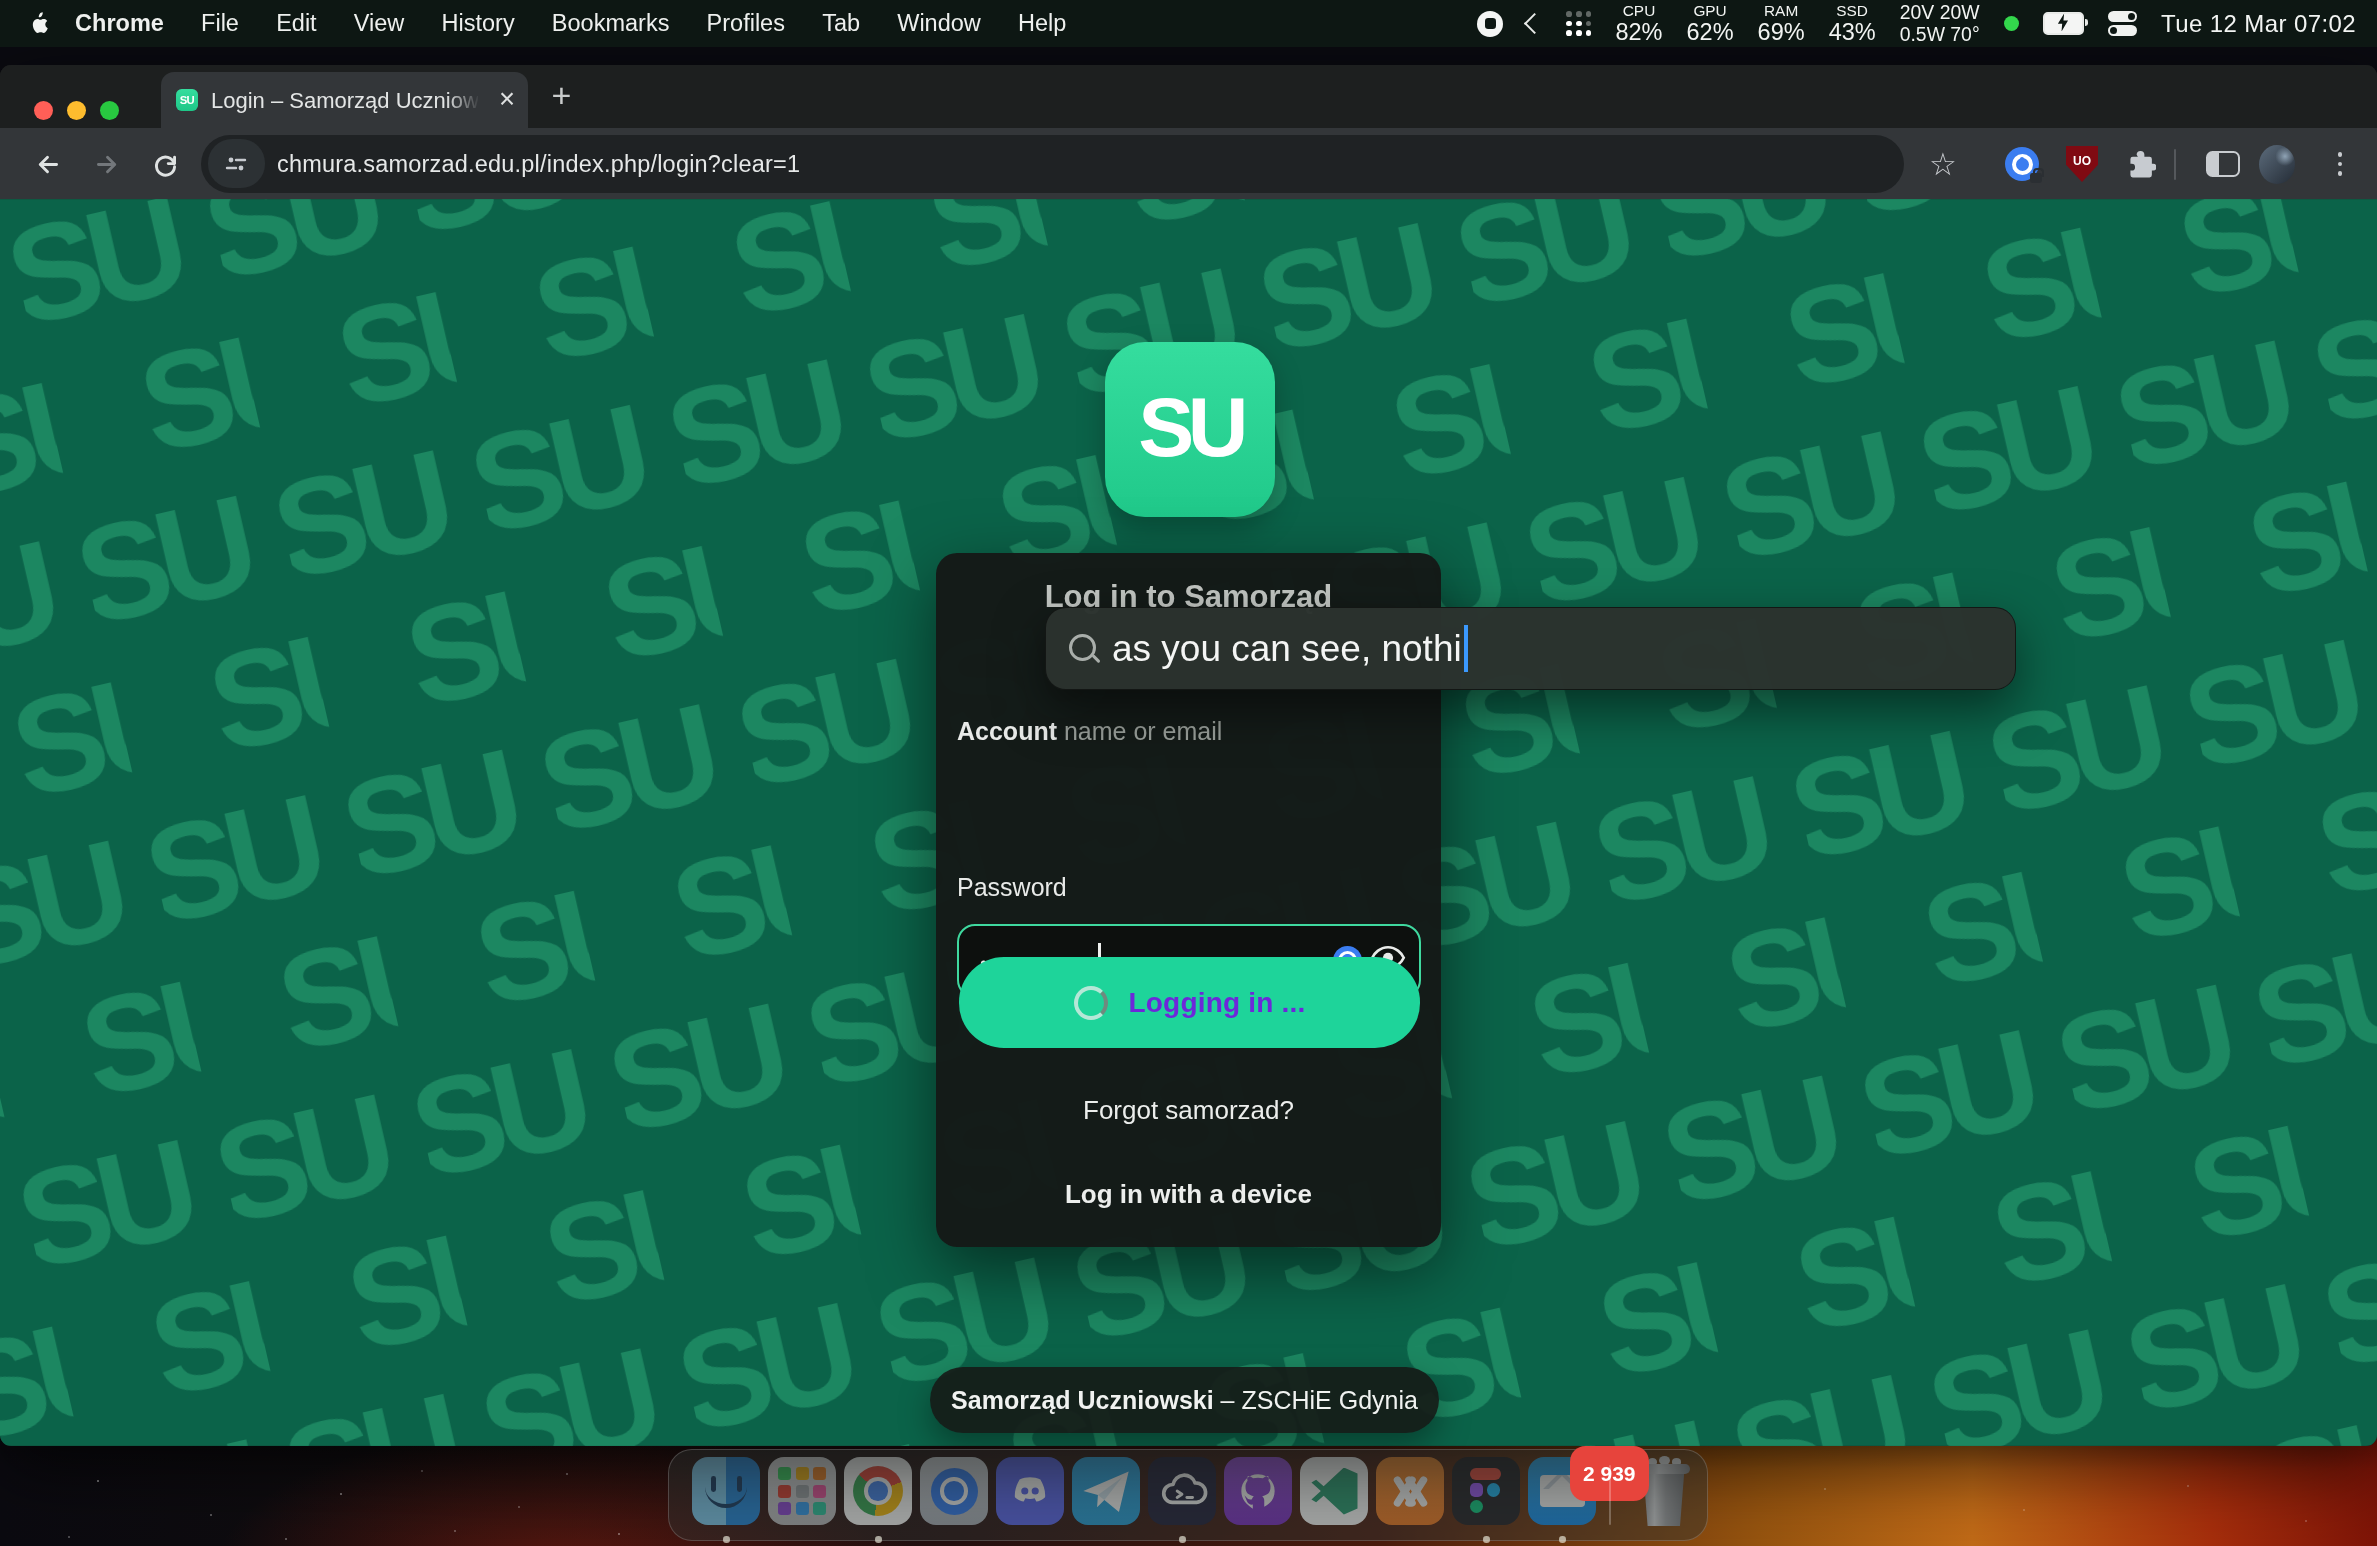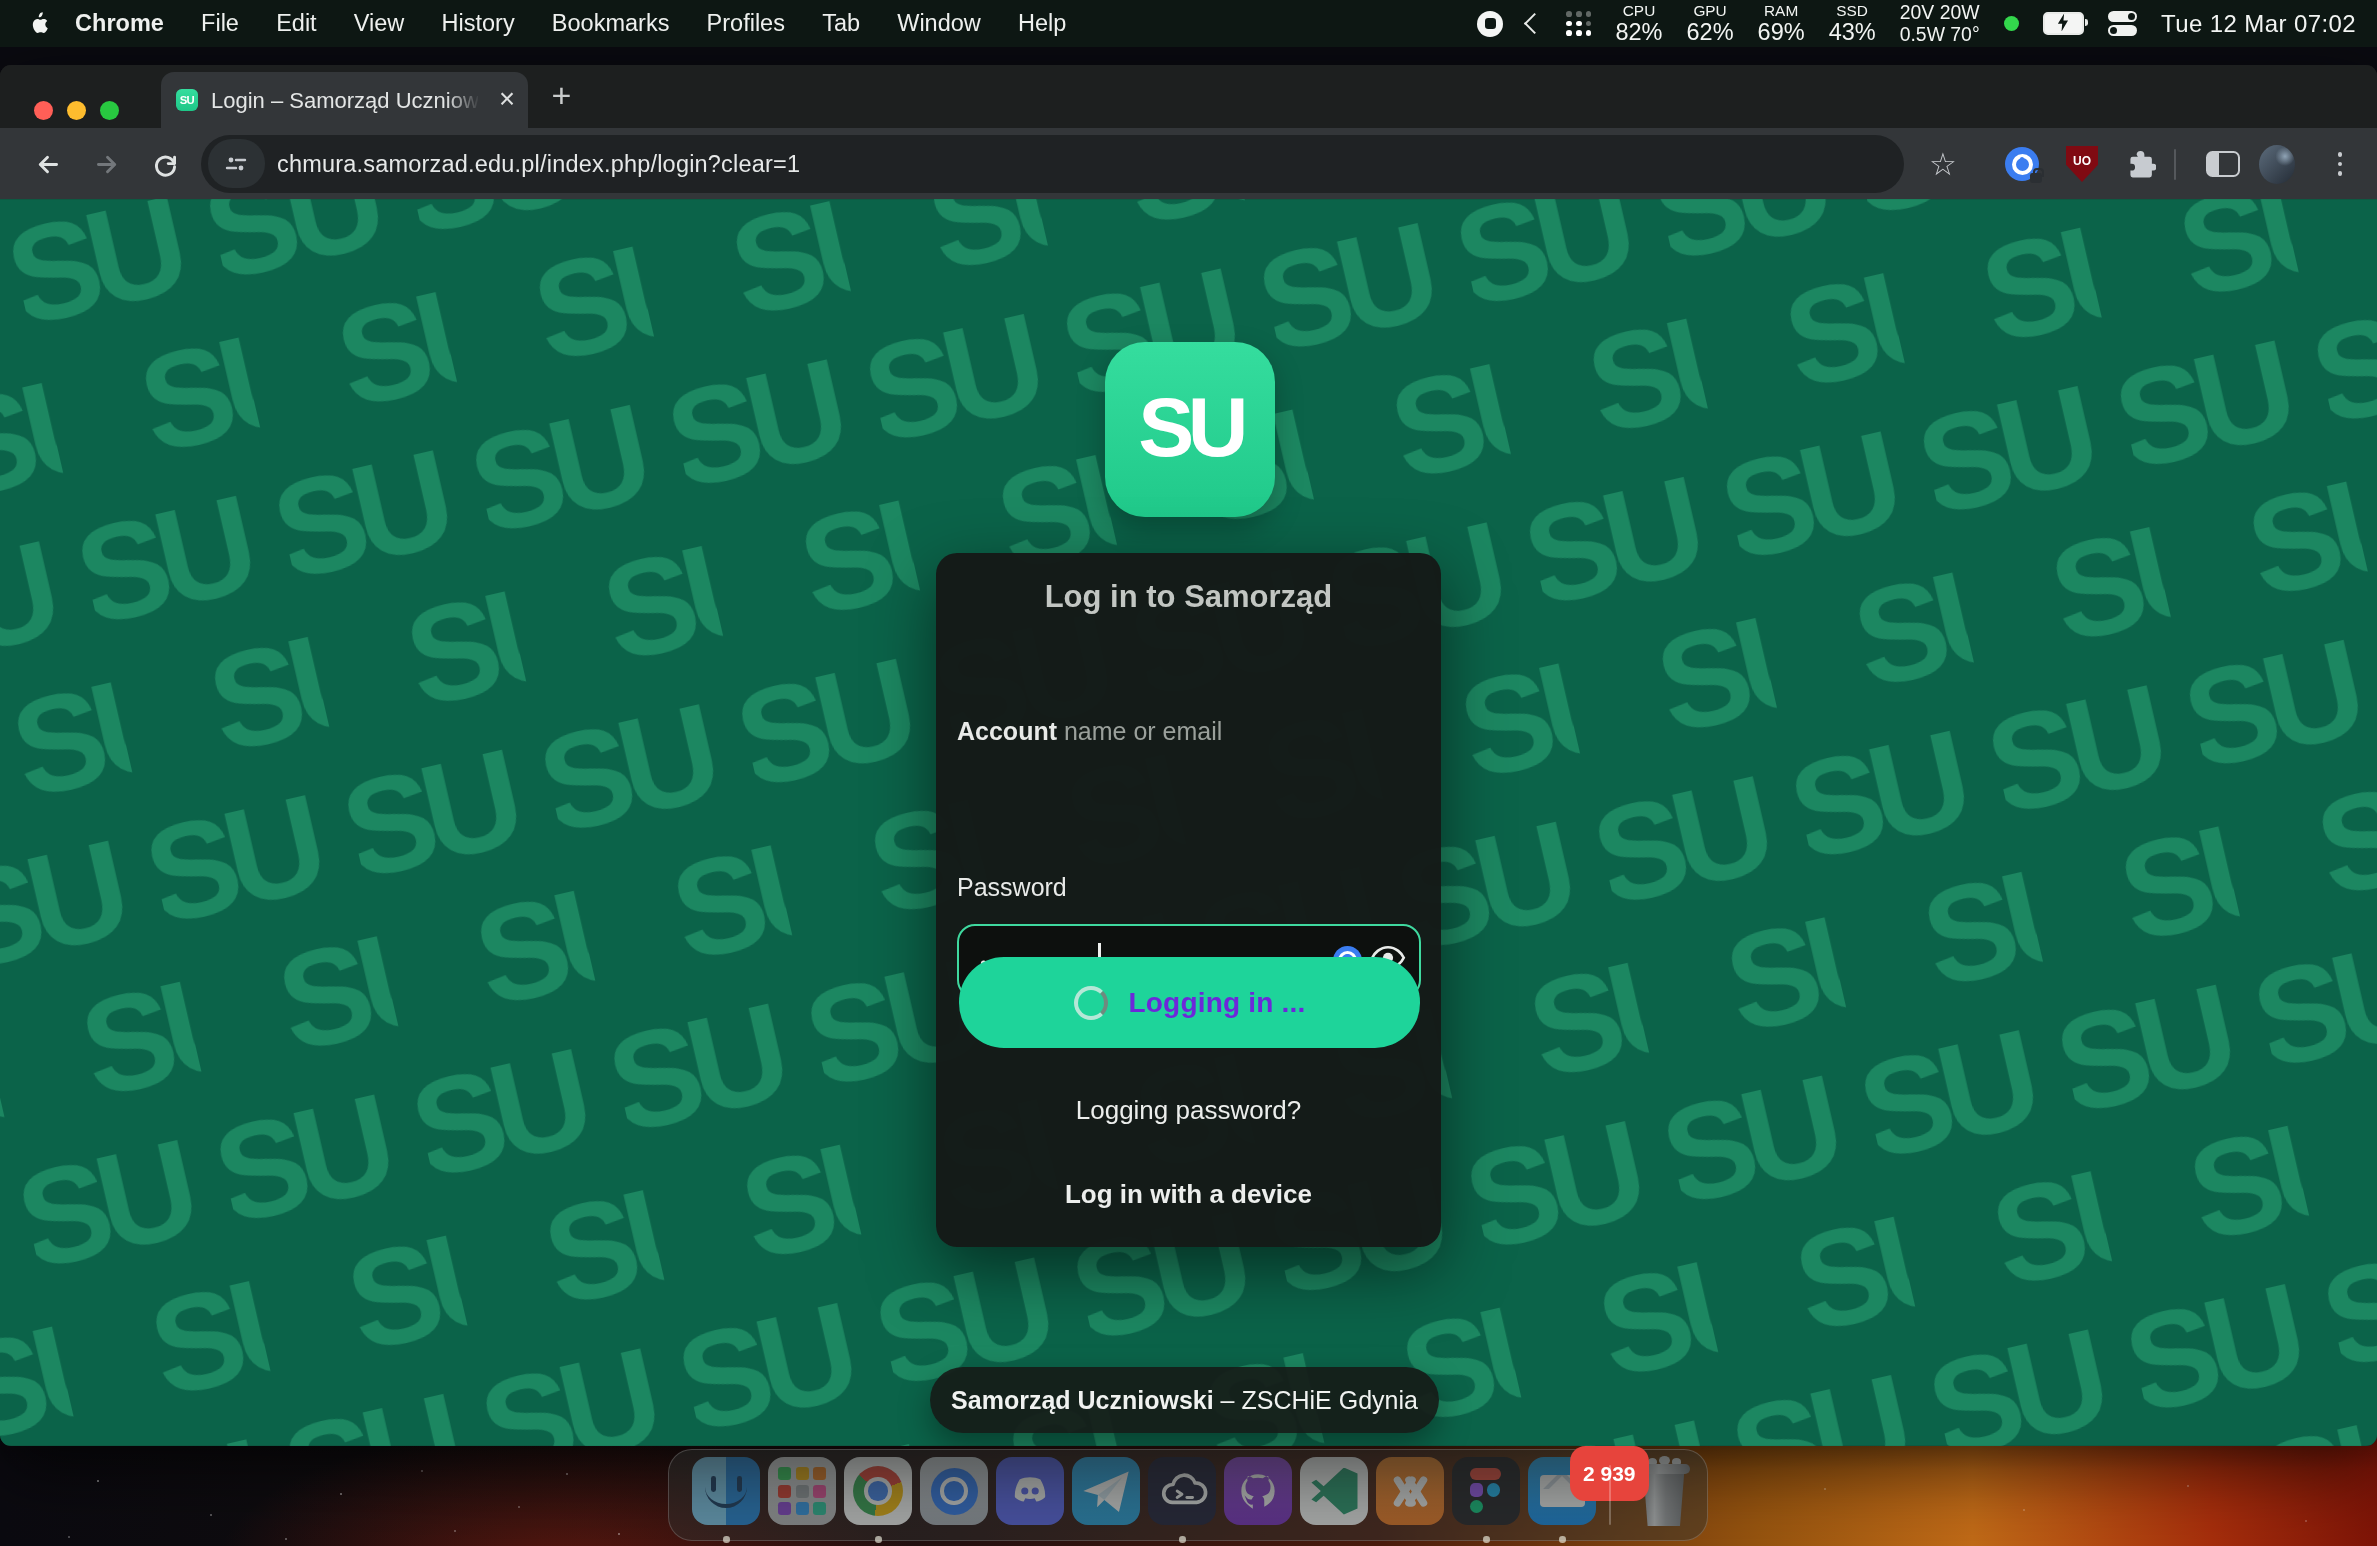--- a/index.html
+++ b/index.html
@@ -335,20 +335,25 @@
         <rect width="2940" height="1542" fill="url(#sup)"></rect>
       </svg>
 
       <div class="logo">
           <span>SU</span>
         </div>
 
       <div class="card"></div>
       <div class="heading">Log in to Samorząd</div>
 
+      <div class="searchbar">
+        <span class="mag"></span>
+        <span class="searchtxt">as you can see, nothi</span>
+        <span class="caret-blue"></span>
+      </div>
 
       <div class="fldlabel" style="top:518px;"><b>Account</b><span class="lbl-rest"> name or email</span></div>
 
       <div class="fldlabel" style="top:674px;"><span>Password</span></div>
       <div class="input" style="top:725px;">
         <span class="pwdots">••••••••••</span>
         <span class="caret-white"></span>
         <span class="pw-icons">
           <span class="onep small">
               <span class="oplock"></span>
@@ -360,21 +365,21 @@
               </svg>
           </span>
         </span>
       </div>
 
       <div class="loginbtn">
         <span class="spinner"></span>
         <span class="btnlabel">Logging in ...</span>
       </div>
 
-      <div class="linktxt" style="top:896px;font-size:26px;">Logging password?</div>
+      <div class="linktxt" style="top:896px;font-size:26px;">Forgot samorzad?</div>
       <div class="linktxt" style="top:980px;font-size:26px;font-weight:700;">Log in with a device</div>
 
       <div class="footpill">
         <span><b>Samorząd Uczniowski</b><span> – ZSCHiE Gdynia</span></span>
       </div>
     </div>
   </div>
 
   <div class="dock"></div>
 

